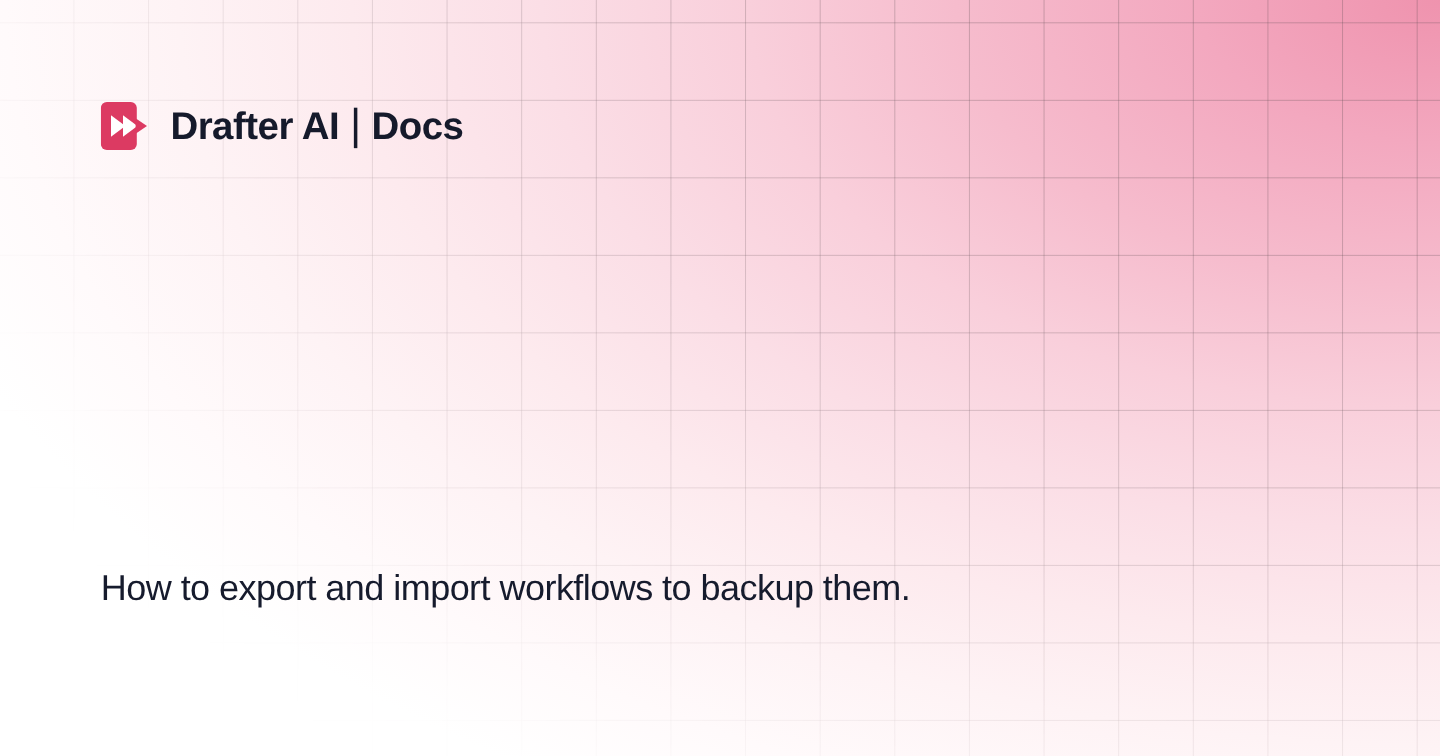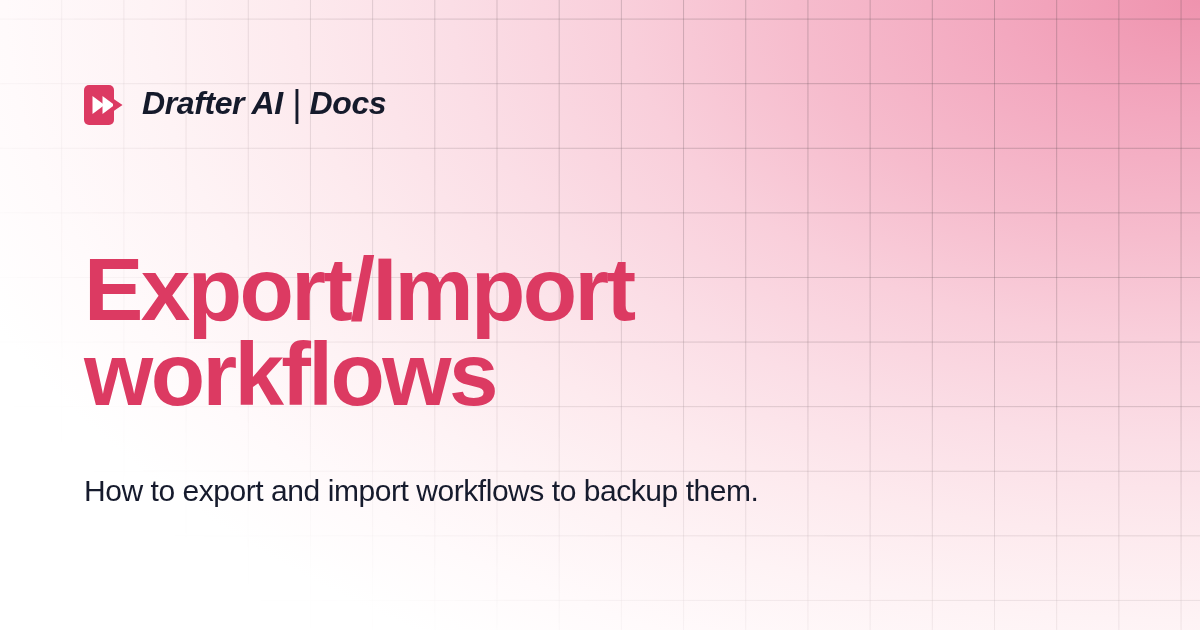--- a/index.html
+++ b/index.html
@@ -95,23 +95,22 @@
   }
 
   .brand-name {
     font-size: 32px;
     font-weight: bold;
     letter-spacing: -0.4px;
     color: #151a2b;
     white-space: nowrap;
     line-height: 1;
     display: flex;
-    align-items: flex-start;
+    align-items: center;
     gap: 9px;
-    font-style: italic;
   }
   .brand-sep {
     display: inline-block;
     color: #151a2b;
     font-weight: 500;
     font-size: 36px;
     line-height: 1;
     position: relative;
     top: -1px;
   }
@@ -164,19 +163,18 @@
       </svg>
 
       <div class="brand-name">
         <span>Drafter AI</span>
         <span class="brand-sep">|</span>
         <span>Docs</span>
       </div>
 
     </div>
 
-    <h1 class="headline">Export/Import workflows</h1>
 
     <p class="subhead">How to export and import workflows to backup them.</p>
 
   </div>
 
 </div>
 
 </body></html>

